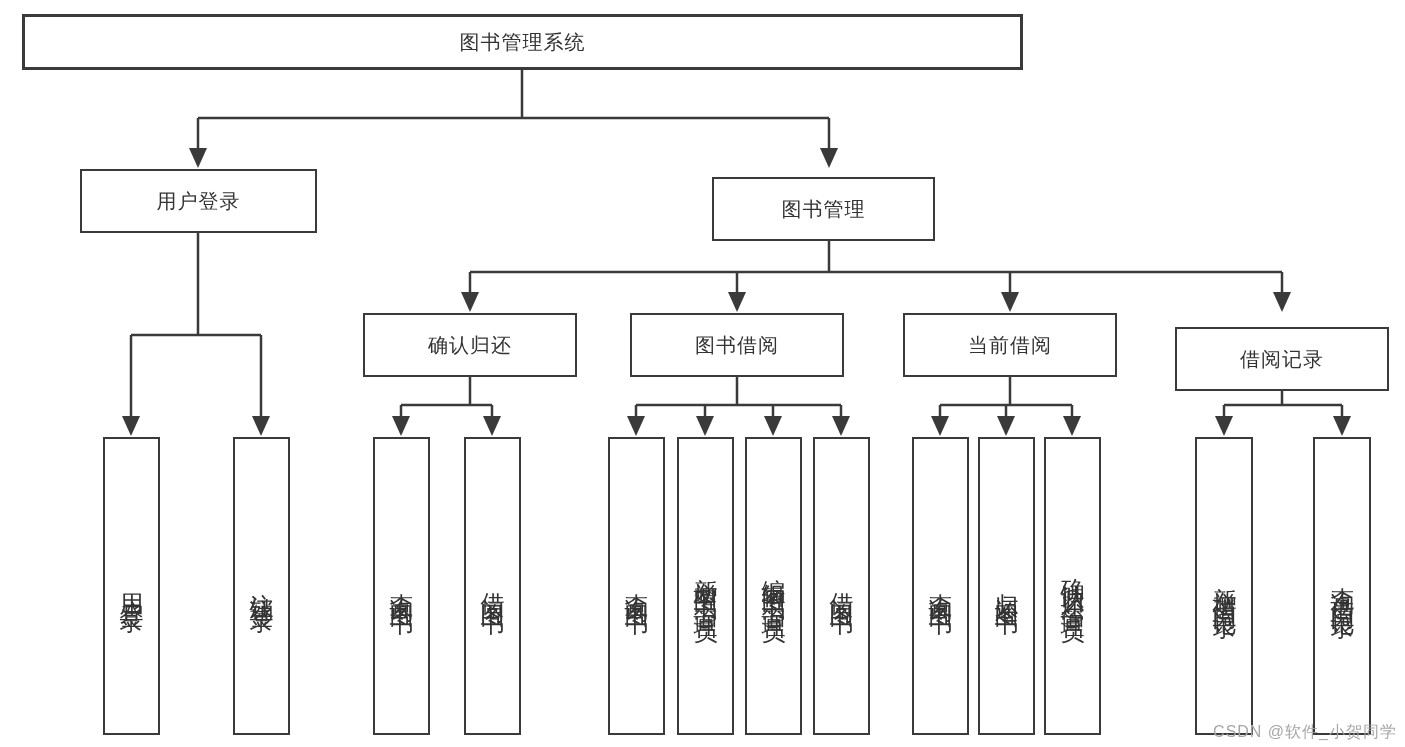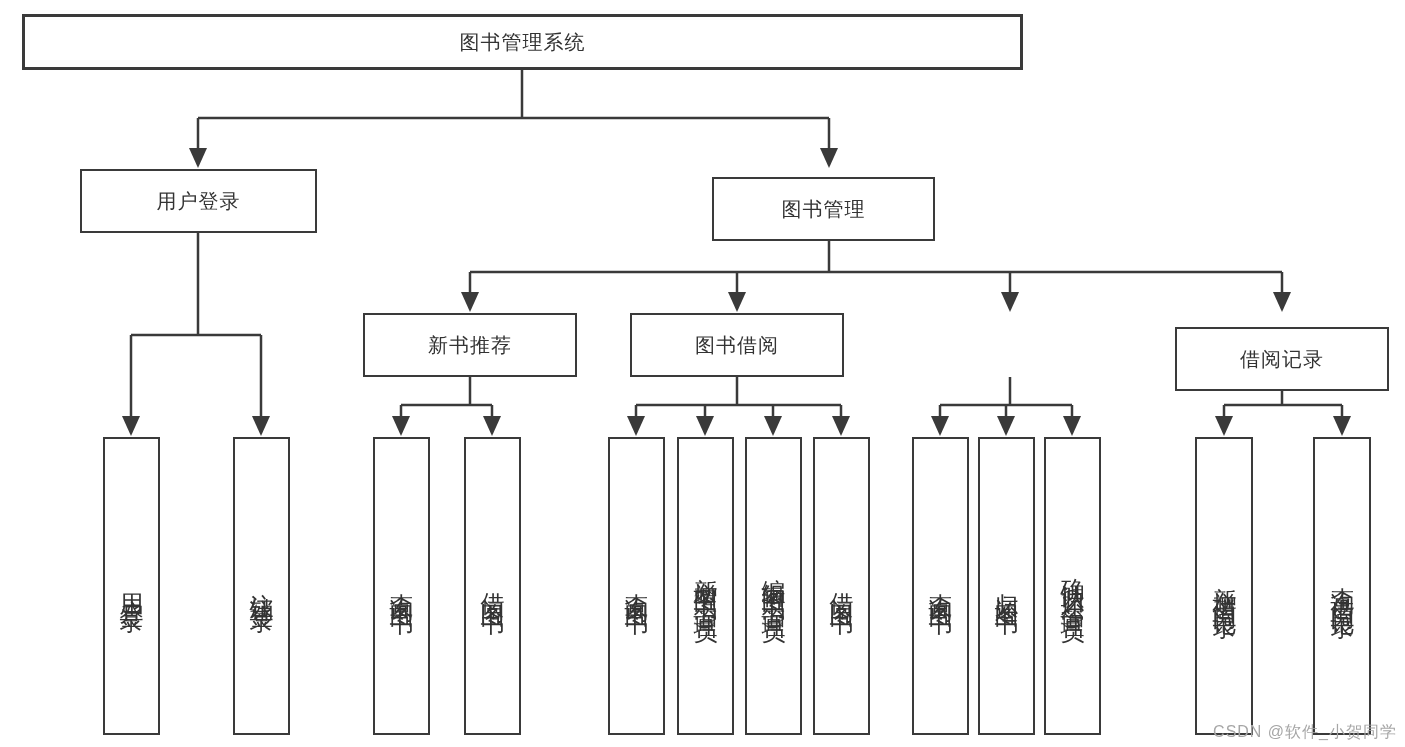--- a/index.html
+++ b/index.html
@@ -94,22 +94,23 @@
     <line class="edge" x1="1072" y1="405" x2="1072" y2="416" marker-end="url(#arrow)"></line>
     <line class="edge" x1="1224" y1="405" x2="1224" y2="416" marker-end="url(#arrow)"></line>
     <line class="edge" x1="1342" y1="405" x2="1342" y2="416" marker-end="url(#arrow)"></line>
   </svg>
 
   <div class="node" id="n-root">图书管理系统</div>
 
   <div class="node lvl" id="n-user-login">用户登录</div>
   <div class="node lvl" id="n-book-management">图书管理</div>
 
-  <div class="node lvl" id="n-new-book-recommend">新书推荐</div>
+  <div class="node lvl" id="n-new-book-recommend">确认归还</div>
   <div class="node lvl" id="n-book-borrow">图书借阅</div>
+  <div class="node lvl" id="n-current-borrow">当前借阅</div>
   <div class="node lvl" id="n-borrow-records">借阅记录</div>
 
   <div class="node leaf" id="l-user-login">用户登录</div>
   <div class="node leaf" id="l-logout">注销登录</div>
   <div class="node leaf" id="l-rec-query">查询图书</div>
   <div class="node leaf" id="l-rec-borrow">借阅图书</div>
   <div class="node leaf" id="l-bor-query">查询图书</div>
   <div class="node leaf" id="l-bor-add">新增图书（管理员）</div>
   <div class="node leaf" id="l-bor-edit">编辑图书（管理员）</div>
   <div class="node leaf" id="l-bor-borrow">借阅图书</div>

